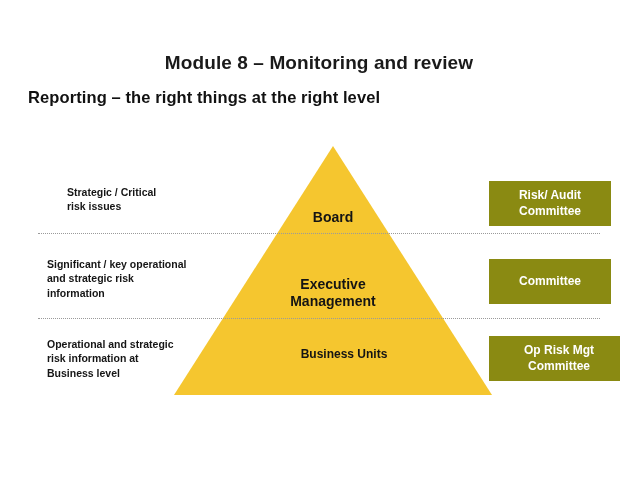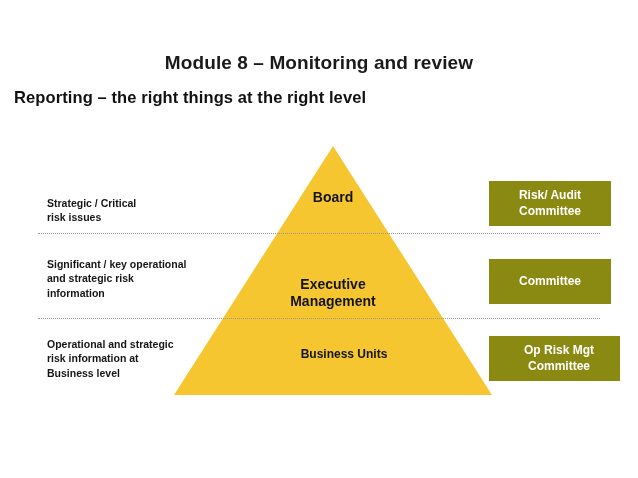--- a/index.html
+++ b/index.html
@@ -27,21 +27,21 @@
     top: 52px;
     width: 638px;
     text-align: center;
     font-size: 19px;
     font-weight: bold;
     color: #1a1a1a;
     letter-spacing: 0.1px;
   }
   .slide-title {
     position: absolute;
-    left: 14px;
+    left: 28px;
     top: 88px;
     width: 590px;
     text-align: left;
     font-size: 16.5px;
     font-weight: bold;
     color: #111111;
     letter-spacing: 0.1px;
   }
 
   
@@ -56,21 +56,21 @@
 
   .tier-label {
     position: absolute;
     width: 260px;
     text-align: center;
     font-weight: bold;
     color: #141414;
     line-height: 1.22;
     pointer-events: none;
   }
-  .tier-board  { left: 203px; top: 189px; font-size: 14px; text-align: center; }
+  .tier-board  { left: 203px; top: 209px; font-size: 14px; text-align: center; }
   .tier-exec   { left: 203px; top: 276px; font-size: 14px; }
   .tier-bu     { left: 214px; top: 347px; font-size: 12px; }
 
   
   .divider {
     position: absolute;
     left: 38px;
     width: 562px;
     height: 0;
     border-top: 1.5px dotted #9a9a9a;
@@ -81,21 +81,21 @@
   
   .left-note {
     position: absolute;
     left: 47px;
     width: 182px;
     font-size: 10.5px;
     font-weight: bold;
     color: #151515;
     line-height: 1.38;
   }
-  .note-1 { top: 196px; }
+  .note-1 { top: 185px; margin-left: 20px; }
   .note-2 { top: 257px; }
   .note-3 { top: 337px; }
 
   
   .committee {
     position: absolute;
     left: 489px;
     width: 122px;
     height: 45px;
     background: #8a8a12;

